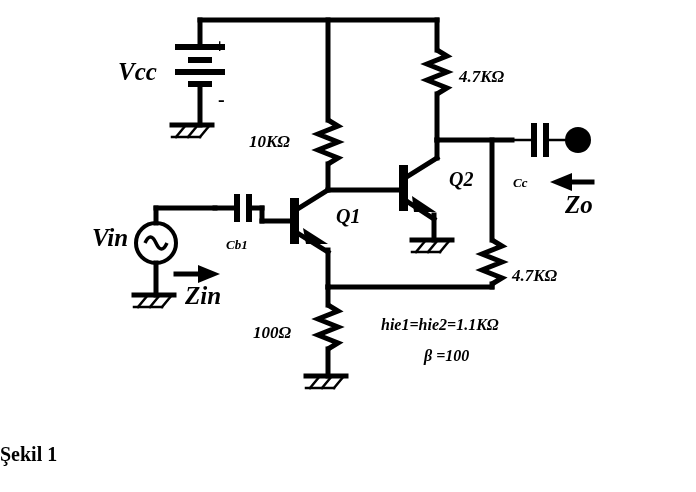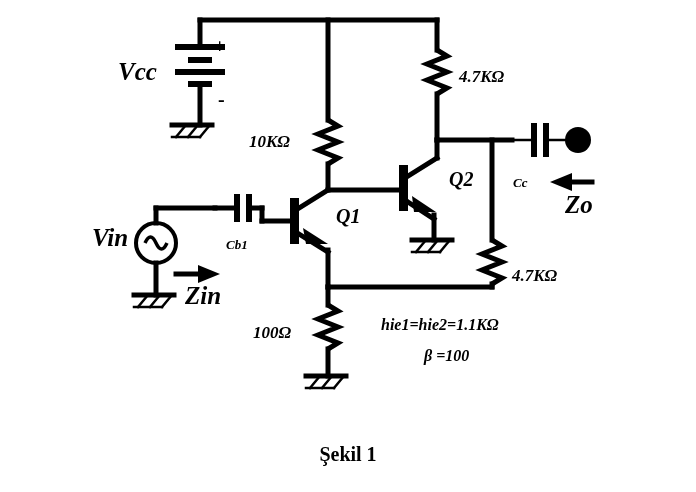--- a/index.html
+++ b/index.html
@@ -72,21 +72,20 @@
   .big-label { font-size: 25px; font-style: italic; font-weight: bold; }
   .q-label   { font-size: 20px; font-style: italic; font-weight: bold; }
   .small-label { font-size: 13px; font-style: italic; font-weight: bold; }
   .sign-label { font-size: 20px; font-weight: bold; }
   .note-label { font-size: 16px; font-style: italic; font-weight: bold; }
   .caption {
     position: absolute;
     left: 0;
     top: 443px;
     width: 696px;
-    text-align: center;
     font-family: "Liberation Serif", "DejaVu Serif", serif;
     font-weight: bold;
     font-size: 20px;
     color: #000000;
   }
 </style>
 </head>
 <body>
 
 <div id="page">

